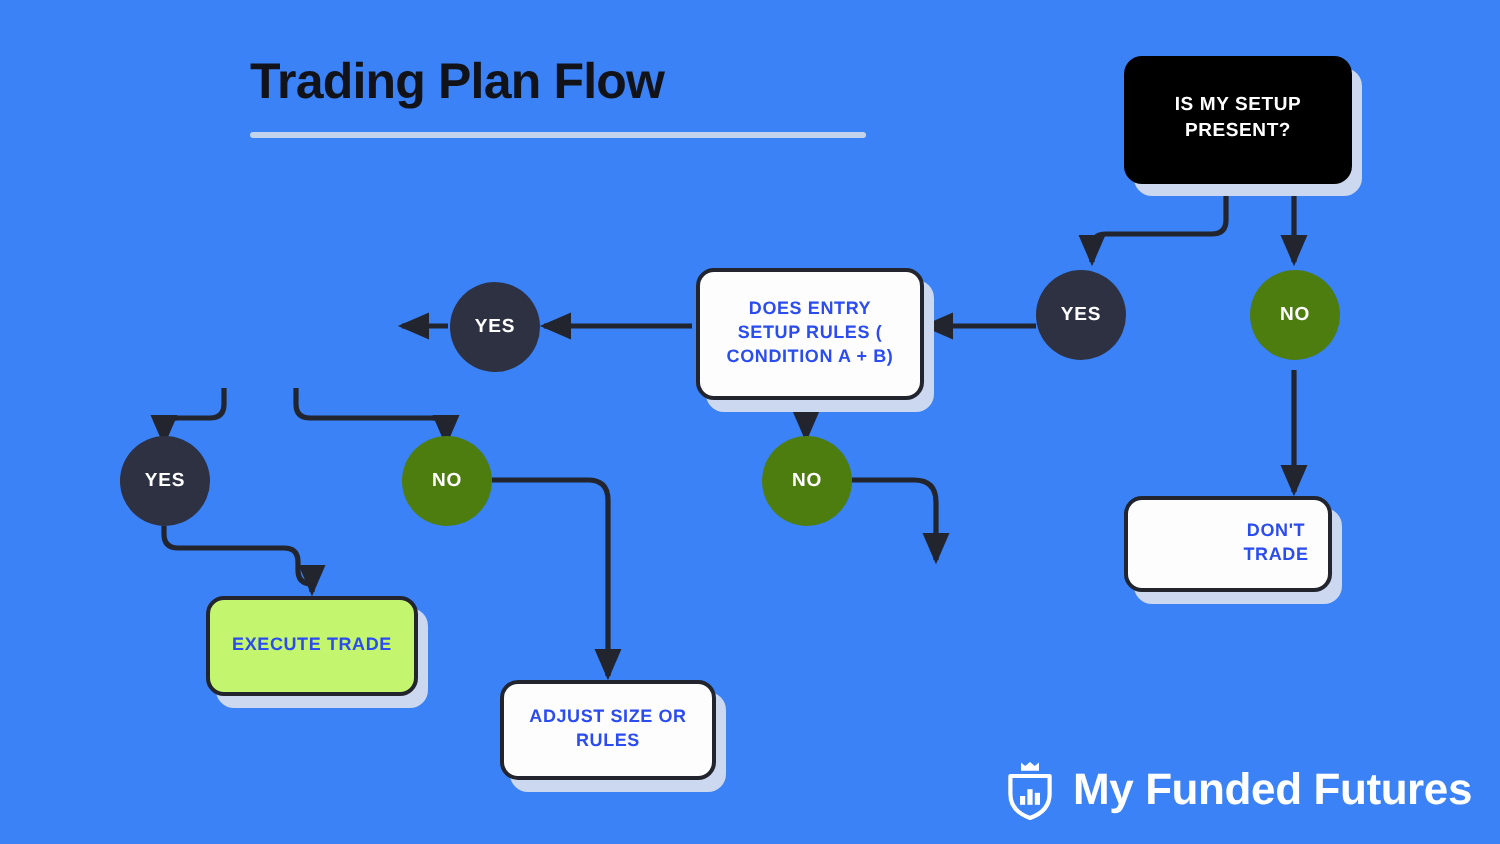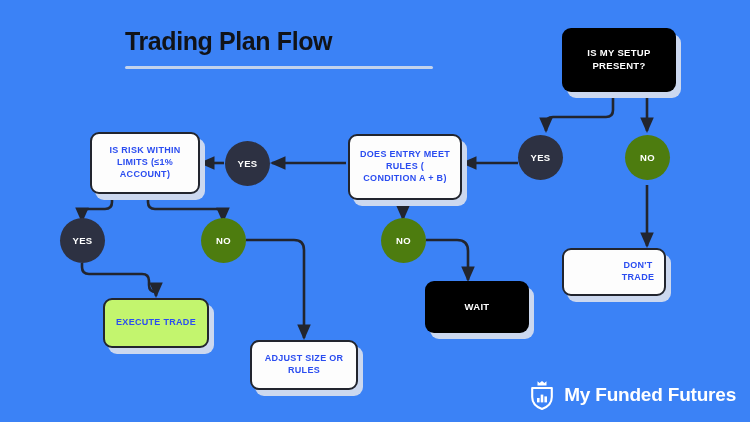--- a/index.html
+++ b/index.html
@@ -113,21 +113,21 @@
     position: absolute;
     right: 14px;
     bottom: 12px;
     display: flex;
     align-items: center;
     gap: 9px;
     z-index: 5;
   }
   #brand-name {
     color: #ffffff;
-    font-size: 19px;
+    font-size: 22px;
     font-weight: bold;
     letter-spacing: -0.2px;
     white-space: nowrap;
   }
 </style>
 </head>
 <body>
 
 <div id="canvas">
 
@@ -168,34 +168,28 @@
 
       <path d="M 246,240 L 294,240 Q 304,240 304,250 L 304,338"></path>
     </g>
   </svg>
 
   <div class="node node-dark" style="left:562px; top:28px; width:114px; height:64px;">
     <span class="node-label">IS MY SETUP PRESENT?</span>
   </div>
 
   <div class="node node-white" style="left:348px; top:134px; width:114px; height:66px;">
-    <span class="node-label">DOES ENTRY MEET RULES ( CONDITION A + B)</span>
-  </div>
-
-  <div class="node node-white" style="left:90px; top:132px; width:110px; height:62px;">
-    <span class="node-label">IS RISK WITHIN LIMITS (≤1% ACCOUNT)</span>
-  </div>
+    <span class="node-label">DOES ENTRY SETUP RULES ( CONDITION A + B)</span>
+  </div>
+
 
   <div class="node node-white" style="left:562px; top:248px; width:104px; height:48px;padding-left:48px;">
     <span class="node-label">DON'T TRADE</span>
   </div>
 
-  <div class="node node-dark" style="left:425px; top:281px; width:104px; height:52px;">
-    <span class="node-label">WAIT</span>
-  </div>
 
   <div class="node node-green" style="left:103px; top:298px; width:106px; height:50px;">
     <span class="node-label">EXECUTE TRADE</span>
   </div>
 
   <div class="node node-white" style="left:250px; top:340px; width:108px; height:50px;">
     <span class="node-label">ADJUST SIZE OR RULES</span>
   </div>
 
   <div class="circle circle-yes" style="left:518px; top:135px; width:45px; height:45px;">

